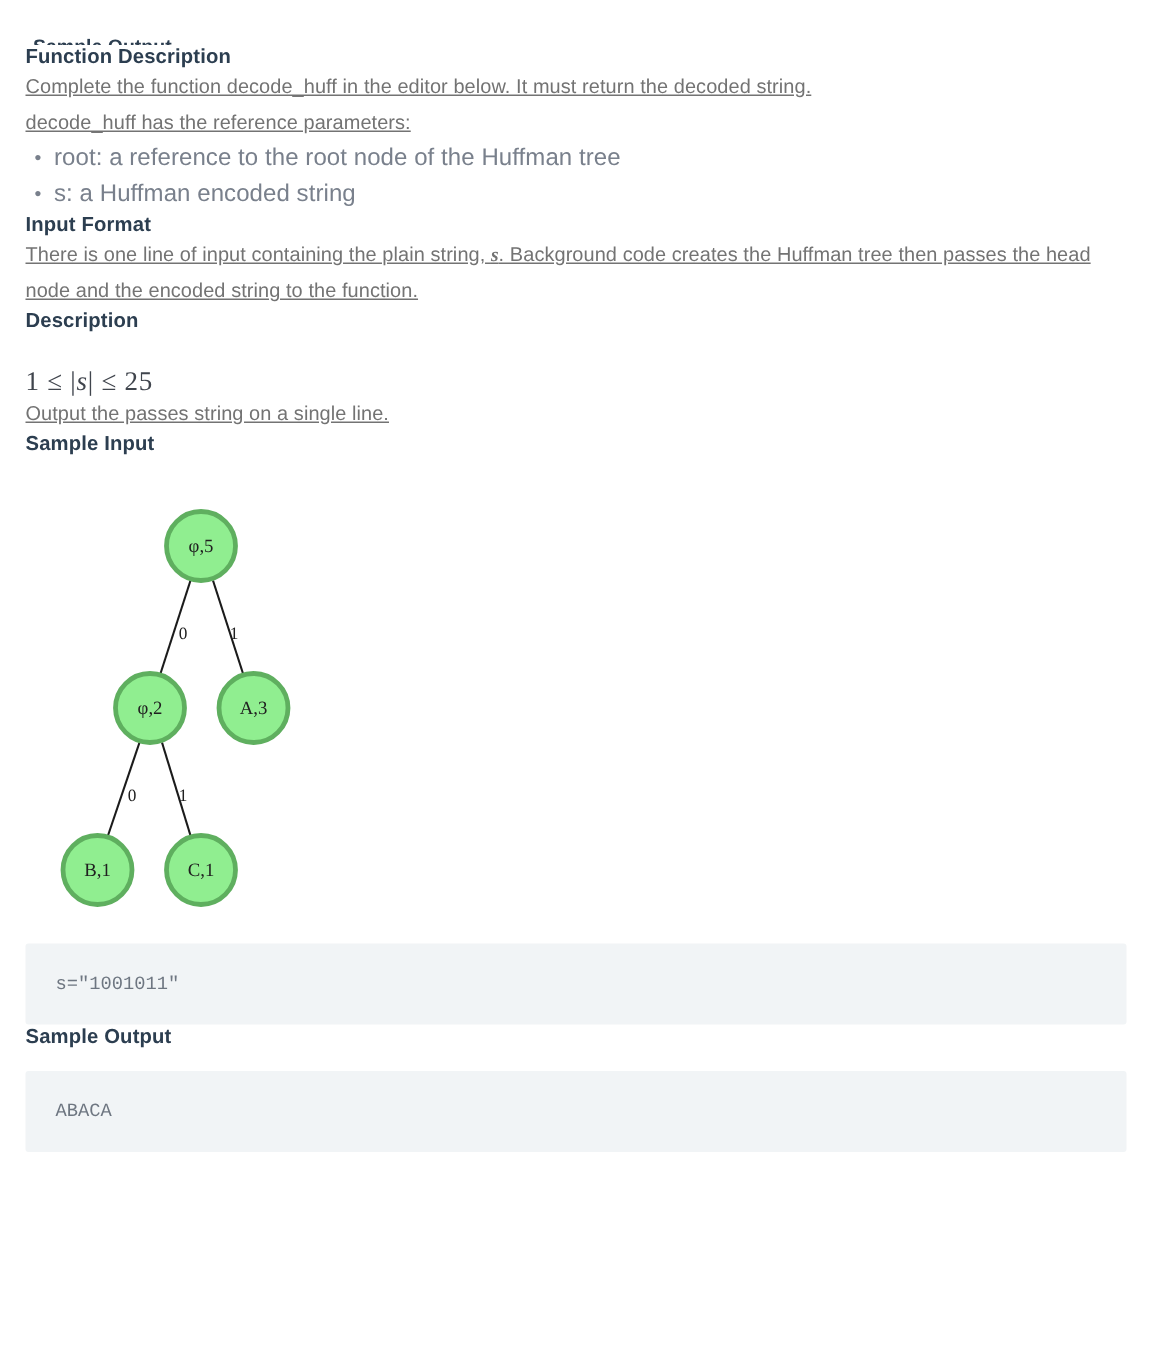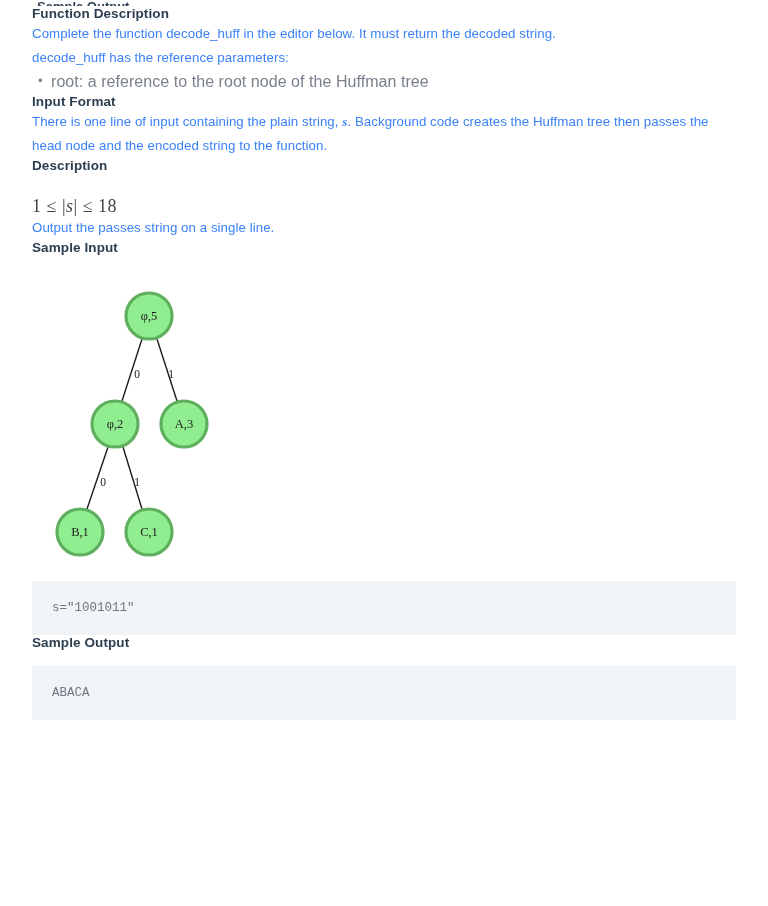--- a/index.html
+++ b/index.html
@@ -13,21 +13,22 @@
     font-family: "Liberation Sans", sans-serif;
     color: #6a7381;
     overflow: hidden;
     position: relative;
   }
   .page {
     position: relative;
     width: 768px;
     height: 694px;
     box-sizing: border-box;
-    padding: 0 32px;
+    padding: 0 17px;
+    margin-top: 24px;
   }
   .clipped-top {
     height: 6px;
     overflow: hidden;
     margin-left: 5px;
     color: #2c3e50;
     font-size: 13px;
     font-weight: bold;
     line-height: 13px;
   }
@@ -35,24 +36,25 @@
     font-size: 13.5px;
     font-weight: bold;
     color: #2c3e50;
     margin: 0;
     padding: 0;
     line-height: 16px;
     letter-spacing: 0.1px;
   }
   p.body-text {
     font-size: 13.3px;
-    color: #3b82f6;
+    color: #737373;
     margin: 0;
     line-height: 24px;
     letter-spacing: 0.05px;
+    text-decoration: underline;
   }
   ul.param-list {
     margin: 0;
     padding: 0 0 0 19px;
     list-style: none;
   }
   ul.param-list li {
     font-size: 16px;
     color: #79808c;
     line-height: 24px;
@@ -144,33 +146,34 @@
   <div class="clipped-top">Sample Output</div>
 
   <h3 class="section-head sp-fd">Function Description</h3>
 
   <p class="body-text sp-p1">Complete the function decode_huff in the editor below. It must return the decoded string.</p>
 
   <p class="body-text sp-p2">decode_huff has the reference parameters:</p>
 
   <ul class="param-list sp-ul">
     <li>root: a reference to the root node of the Huffman tree</li>
+    <li>s: a Huffman encoded string</li>
   </ul>
 
   <h3 class="section-head sp-h">Input Format</h3>
 
   <p class="body-text sp-par"><span>There is one line of input containing the plain string, </span><span class="inline-math-var">s</span><span>. Background code creates the Huffman tree then passes the head node and the encoded string to the function.</span></p>
 
   <h3 class="section-head sp-h">Description</h3>
 
   <div class="math sp-math"><span>1</span>
     <span>≤</span>
     <span>|</span><span class="var">s</span><span>|</span>
     <span>≤</span>
-    <span>18</span></div>
+    <span>25</span></div>
 
 
   <p class="body-text sp-par">Output the passes string on a single line.</p>
 
   <h3 class="section-head sp-h">Sample Input</h3>
 
   <div class="tree-wrap">
     <svg class="tree" width="250" height="292" viewBox="0 0 250 292">
 
       <g>

